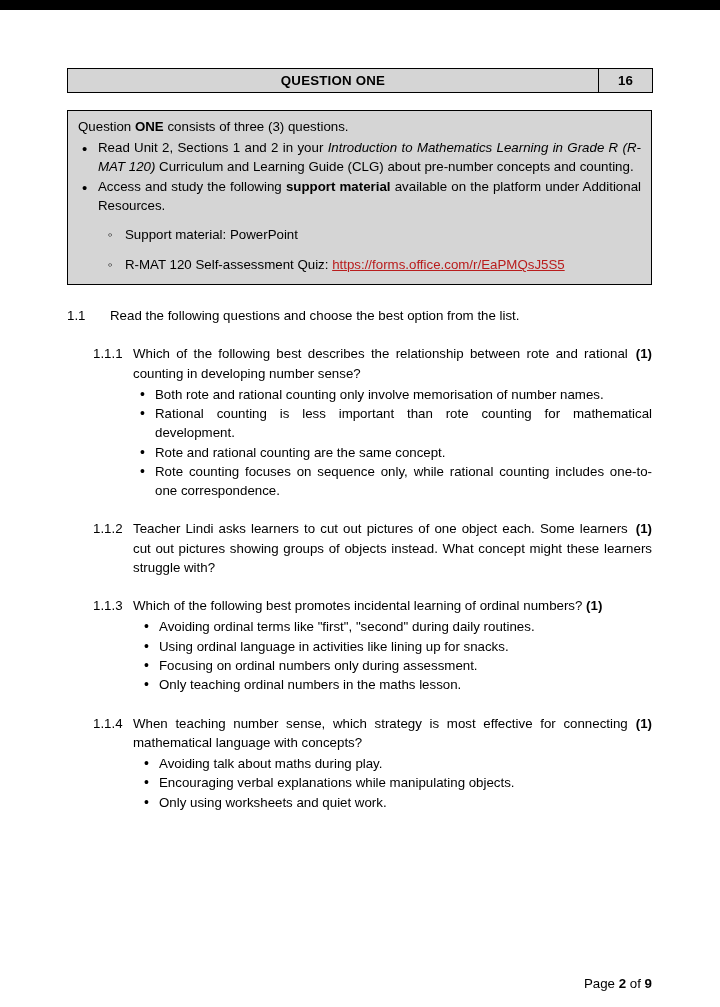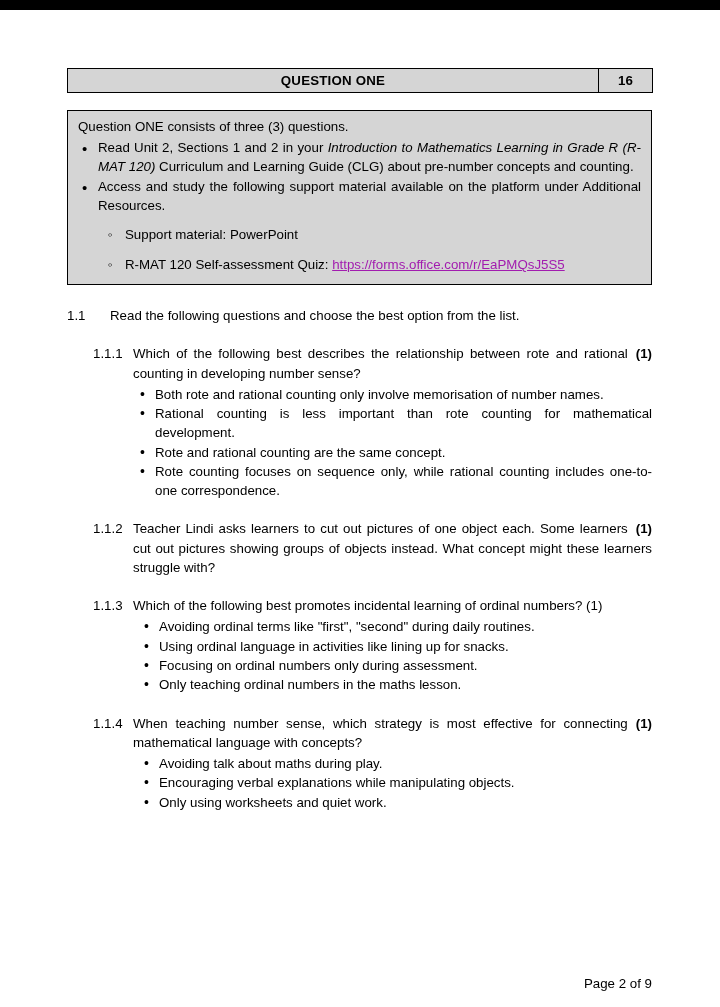--- a/index.html
+++ b/index.html
@@ -99,23 +99,23 @@
     margin-top: 11px;
   }
   .sub-bullets > li::before {
     content: "\25E6";
     position: absolute;
     left: 10px;
     top: 0px;
     font-size: 13px;
   }
   .ital { font-style: italic; }
-  .bold { font-weight: normal; }
+  .bold { font-weight: bold; }
   a.quiz-link {
-    color: #a21caf;
+    color: #b91c1c;
     text-decoration: underline;
   }
 
   
   .content {
     position: absolute;
     left: 0;
     top: 278px;
     width: 720px;
     font-size: 13.3px;

